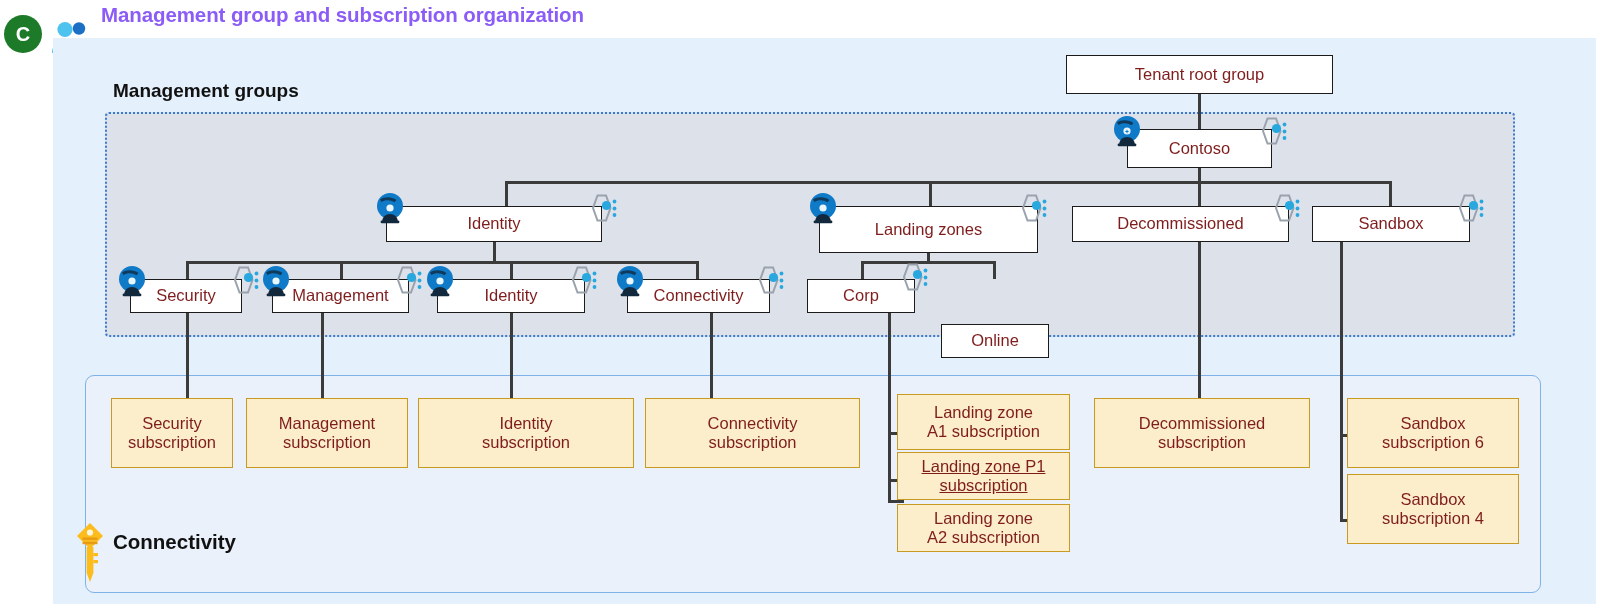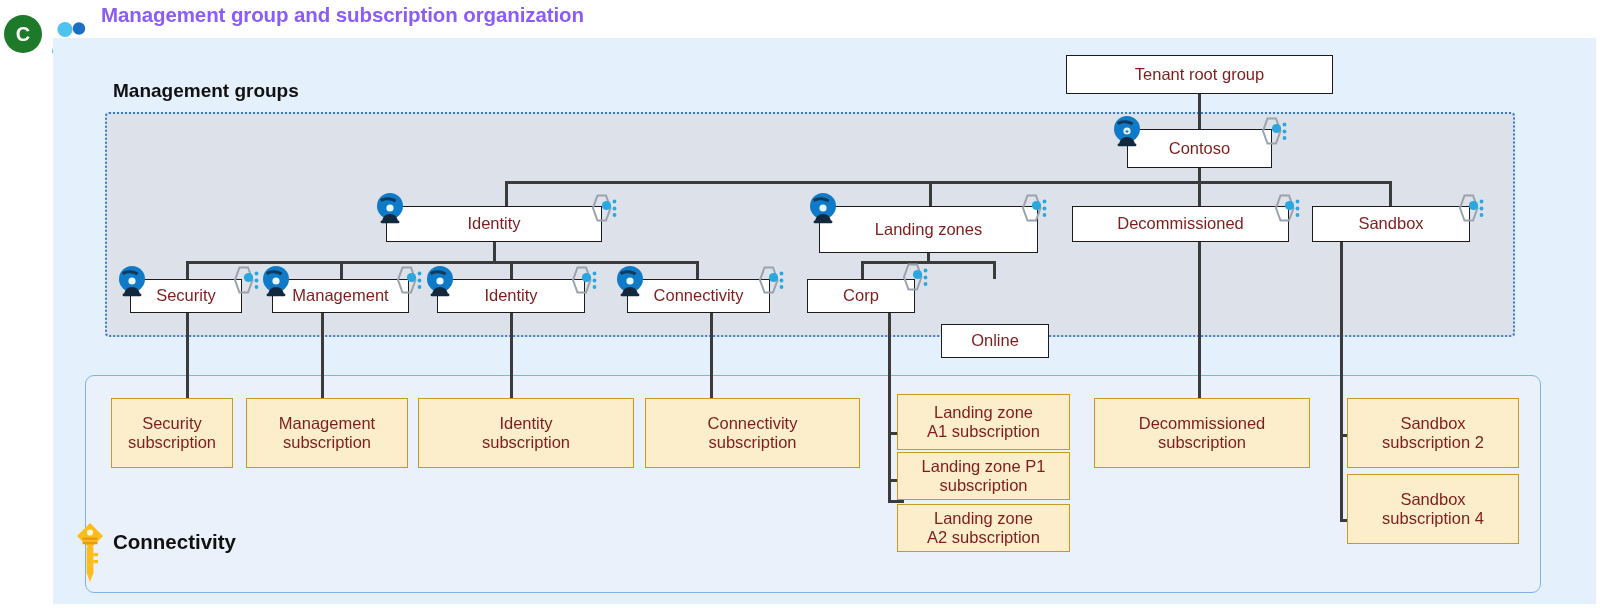--- a/index.html
+++ b/index.html
@@ -154,38 +154,38 @@
   <div class="node sub" style="left:645px;top:398px;width:215px;height:70px;flex-direction:column;">
     <span>Connectivity</span>
     <span>subscription</span>
   </div>
 
   <div class="node sub" style="left:897px;top:394px;width:173px;height:56px;flex-direction:column;">
     <span>Landing zone</span>
     <span>A1 subscription</span>
   </div>
 
-  <div class="node sub" style="left:897px;top:452px;width:173px;height:48px;flex-direction:column;">
+  <div class="node sub" style="left:897px;top:452px;width:173px;height:48px;flex-direction:column;text-decoration:underline;">
     <span>Landing zone P1</span>
     <span>subscription</span>
   </div>
 
   <div class="node sub" style="left:897px;top:504px;width:173px;height:48px;flex-direction:column;">
     <span>Landing zone</span>
     <span>A2 subscription</span>
   </div>
 
   <div class="node sub" style="left:1094px;top:398px;width:216px;height:70px;flex-direction:column;">
     <span>Decommissioned</span>
     <span>subscription</span>
   </div>
 
   <div class="node sub" style="left:1347px;top:398px;width:172px;height:70px;flex-direction:column;">
     <span>Sandbox</span>
-    <span>subscription 2</span>
+    <span>subscription 6</span>
   </div>
 
   <div class="node sub" style="left:1347px;top:474px;width:172px;height:70px;flex-direction:column;">
     <span>Sandbox</span>
     <span>subscription 4</span>
   </div>
 
   <svg class="badge b-user" viewBox="0 0 34 34" style="left:1110px;top:114px;">
     <circle cx="17" cy="15" r="13" fill="#0f7ac8"></circle>
     <path d="M7 8.5c4-3 12-3 16.5.5l-2 2.3c-3.5-2.6-9.5-2.8-13-.4z" fill="#103a5c"></path>

